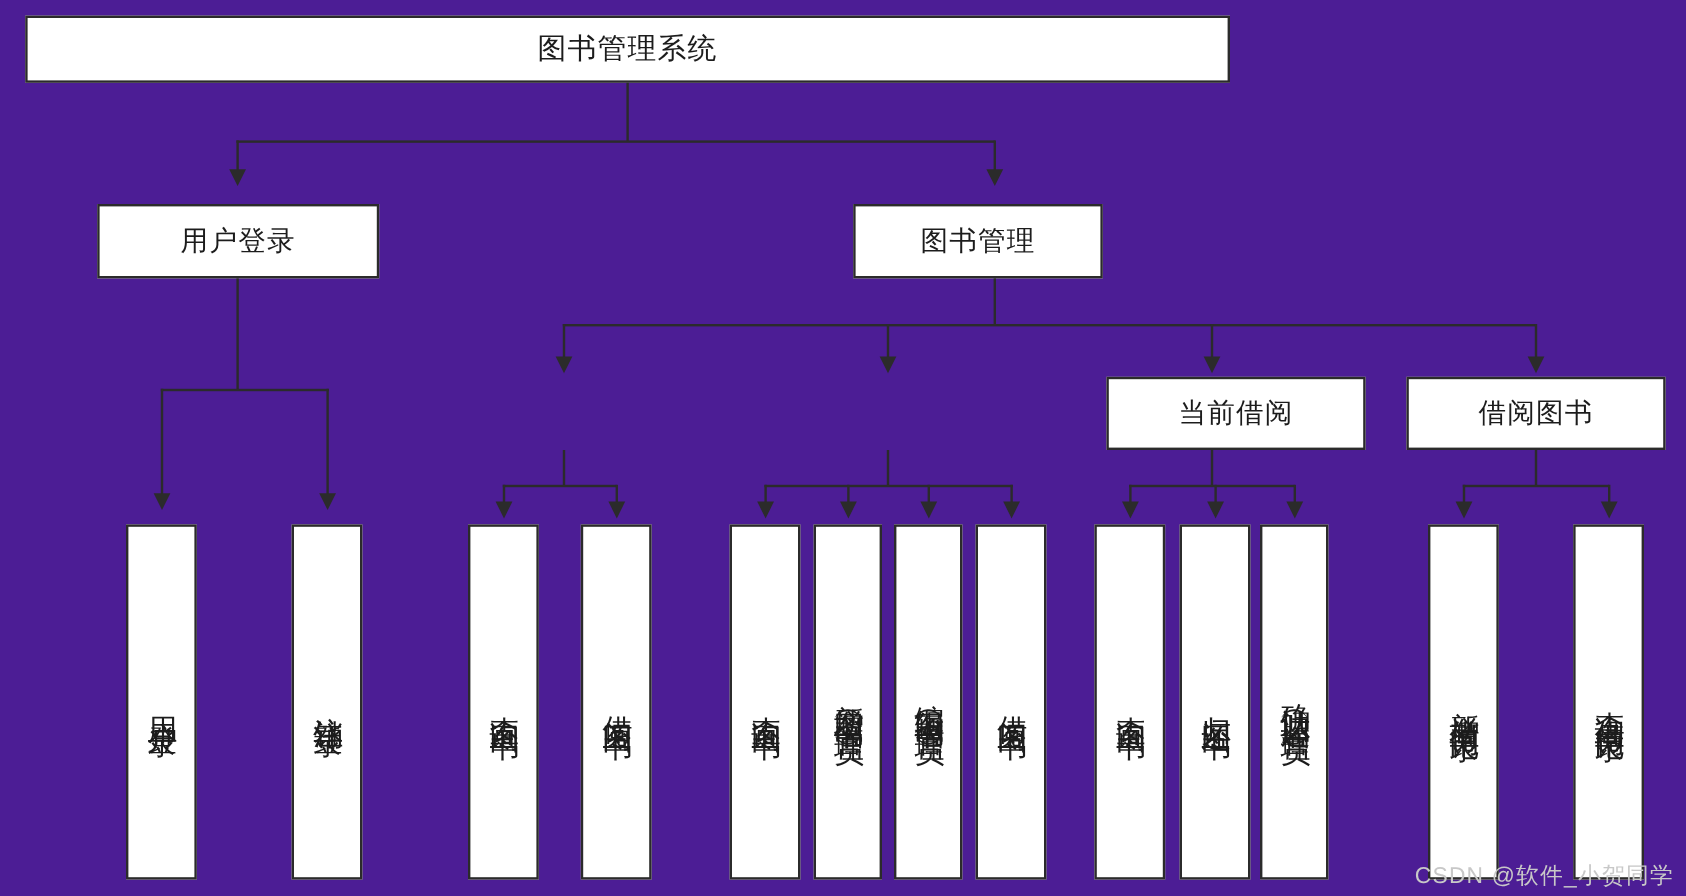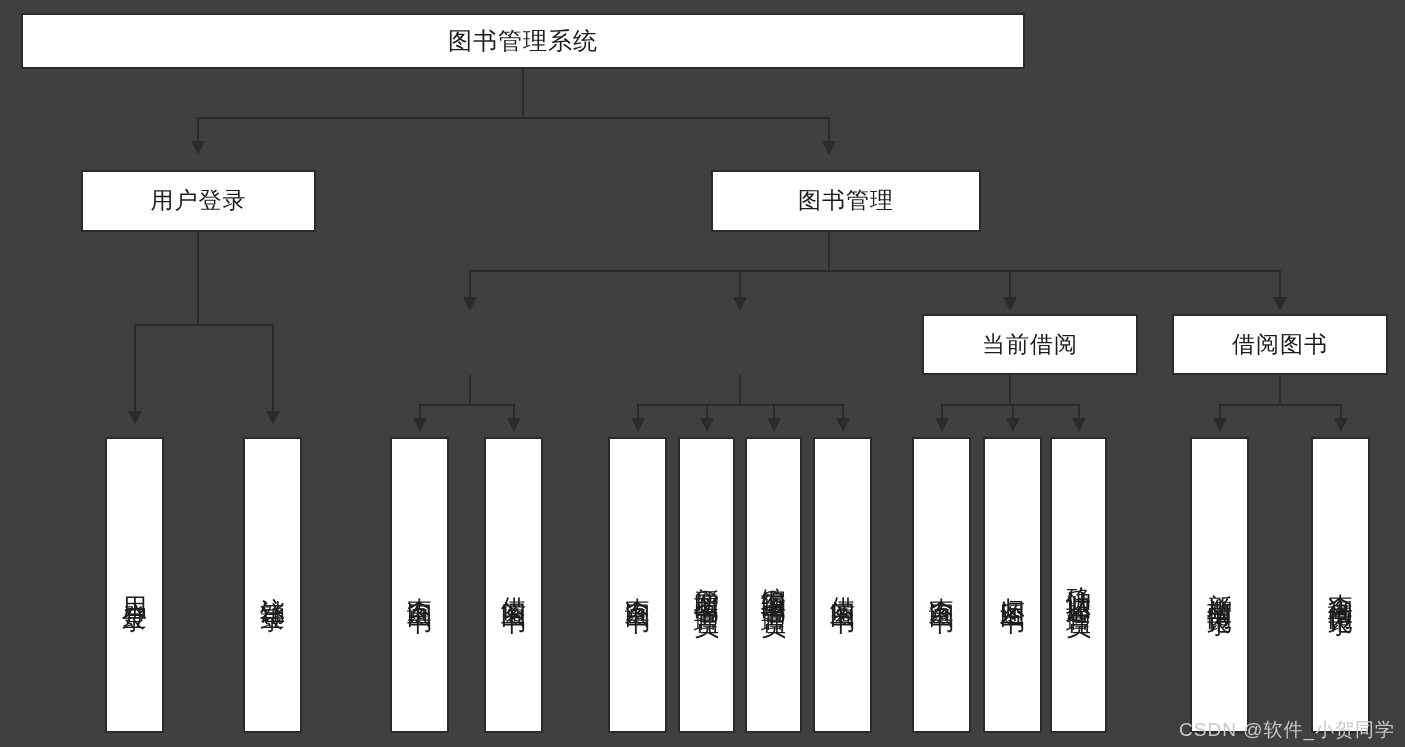--- a/index.html
+++ b/index.html
@@ -4,21 +4,21 @@
 <style>
   html,body{margin:0;padding:0;background:#ffffff;}
   body{
     font-family:"Liberation Sans","DejaVu Sans",sans-serif;
     -webkit-font-smoothing:antialiased;
   }
   #canvas{
     position:relative;
     width:1405px;
     height:747px;
-    background:#404040;
+    background:#4c1d95;
     overflow:hidden;
   }
   
   .node{
     position:absolute;
     box-sizing:border-box;
     border:2px solid #2b2b2b;
     background:#ffffff;
     display:flex;
     align-items:center;
@@ -89,21 +89,21 @@
   <div class="ln h" style="left:197px;top:117px;width:632px;"></div>
 
   <div class="ln v" style="left:197px;top:117px;height:26px;"></div>
   <div class="arrow" style="left:191px;top:141px;"></div>
   <div class="ln v" style="left:828px;top:117px;height:26px;"></div>
   <div class="arrow" style="left:822px;top:141px;"></div>
 
   <div class="node horiz" style="left:81px;top:170px;width:235px;height:62px;">
     <span class="label">用户登录</span>
   </div>
-  <div class="node horiz" style="left:711px;top:170px;width:270px;height:62px;">
+  <div class="node horiz" style="left:711px;top:170px;width:208px;height:62px;">
     <span class="label">图书管理</span>
   </div>
 
   <div class="ln v" style="left:197px;top:232px;height:93px;"></div>
   <div class="ln h" style="left:134px;top:324px;width:140px;"></div>
   <div class="ln v" style="left:134px;top:324px;height:89px;"></div>
   <div class="arrow" style="left:128px;top:411px;"></div>
   <div class="ln v" style="left:272px;top:324px;height:89px;"></div>
   <div class="arrow" style="left:266px;top:411px;"></div>
 

